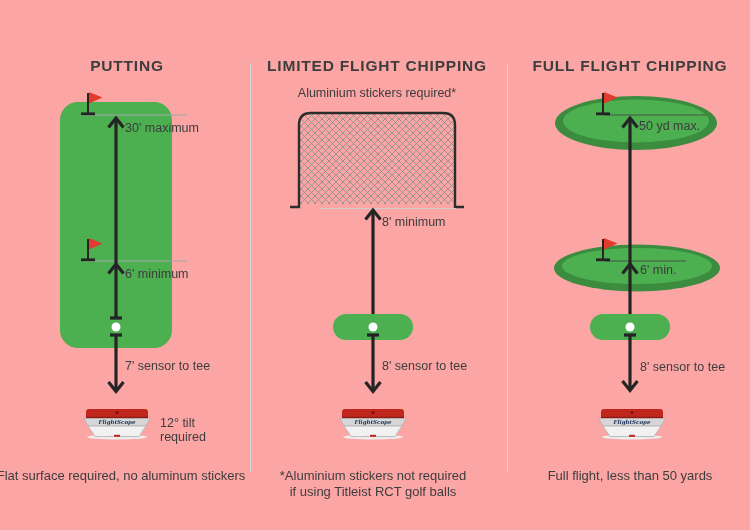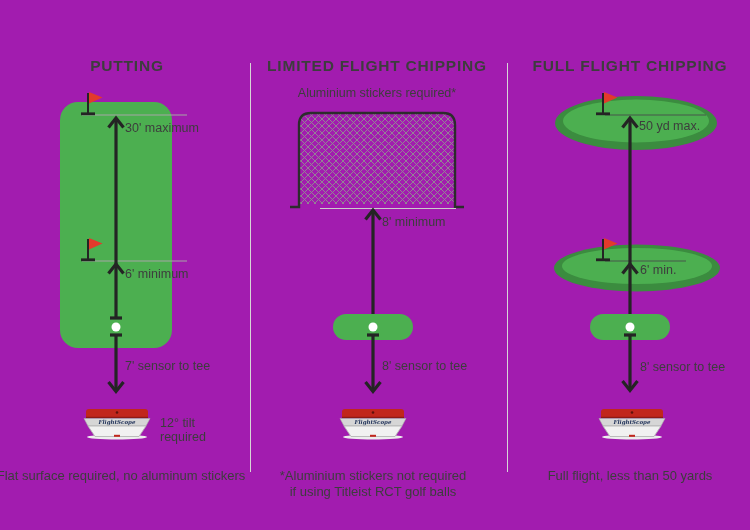--- a/index.html
+++ b/index.html
@@ -1,19 +1,19 @@
 <!DOCTYPE html>
 <html style="--green: #4caf50; --green-dark: #3b8c3f; --flag-red: #e23a2c; --device-red: #c1261c; --text: #3d3d3d; --arrow: #242424; --divider: #d6d6d6; --measure-gray: #a6a6a6; --measure-dark: #47574a; --net-stroke: #2c2c2c; --net-mesh: #909090;"><head>
 <meta charset="utf-8">
 <style>
   html,body{margin:0;padding:0;background:#fff;}
   #canvas{
     position:relative;
     width:750px;height:530px;
-    background:#a21caf;
+    background:#fca5a5;
     font-family:"Liberation Sans",sans-serif;
     overflow:hidden;
   }
   svg{display:block;}
   .title{font:700 15.5px "Liberation Sans",sans-serif;letter-spacing:.8px;fill:var(--text);}
   .subtitle{font:400 12.5px "Liberation Sans",sans-serif;fill:var(--text);}
   .label{font:400 12.5px "Liberation Sans",sans-serif;fill:var(--text);}
   .caption{font:400 13px "Liberation Sans",sans-serif;fill:var(--text);}
   .brand{font:italic 700 5.5px "DejaVu Serif",serif;fill:#23355c;}
   .fill-green{fill:var(--green);}

